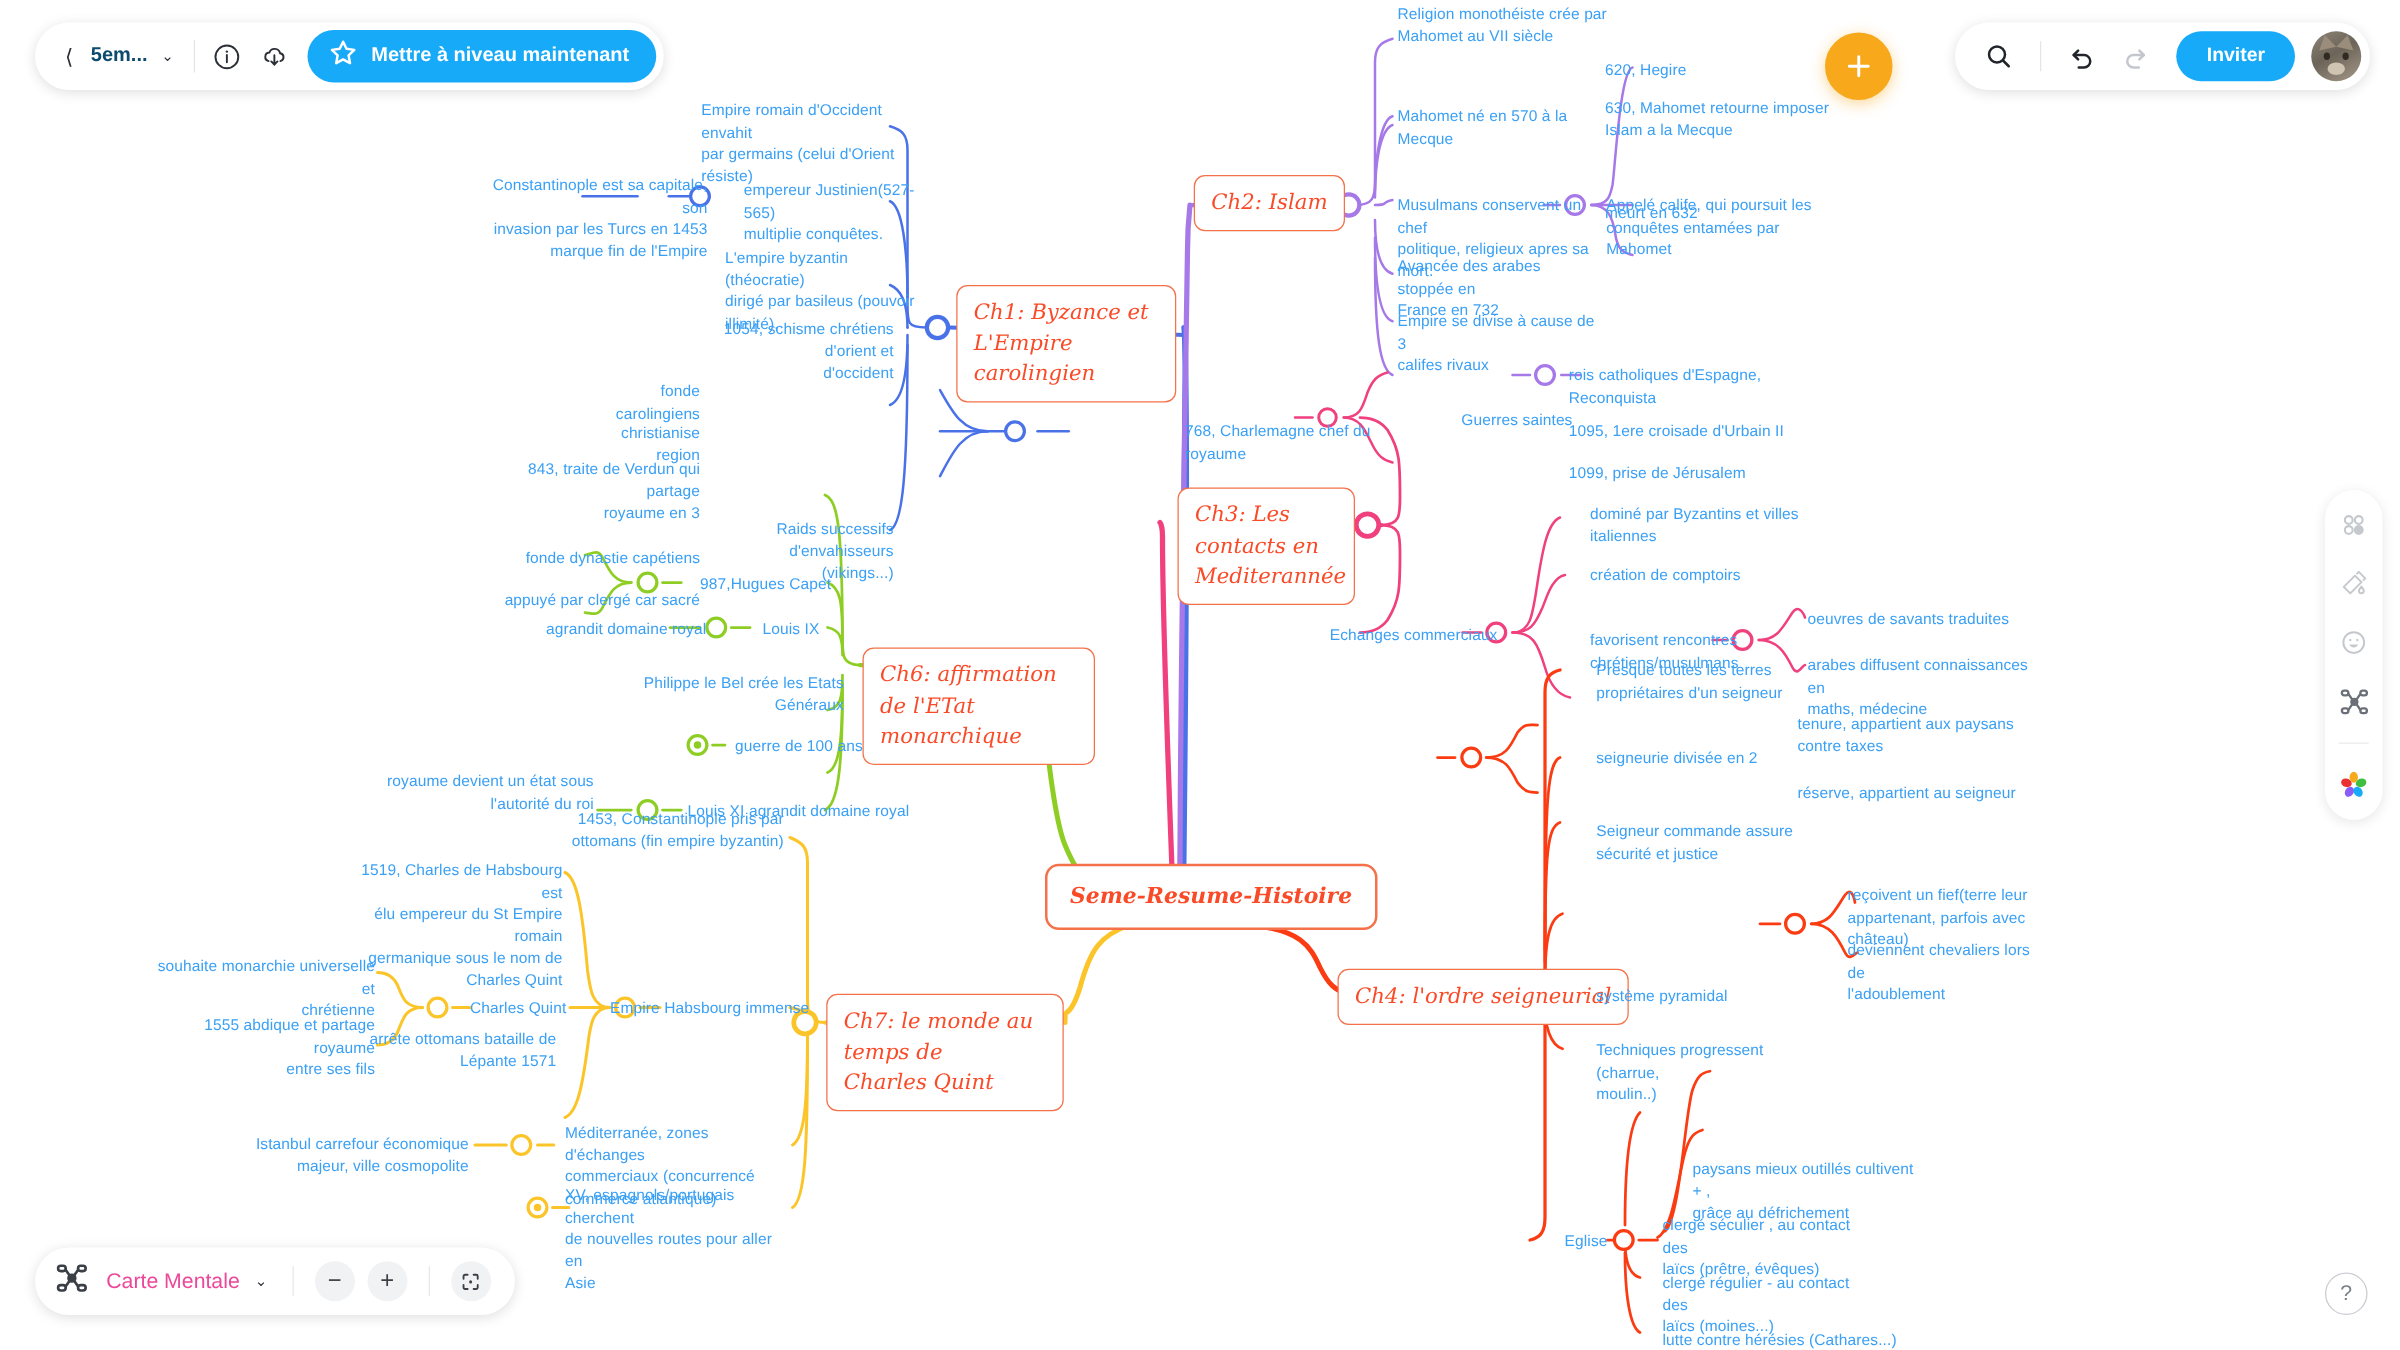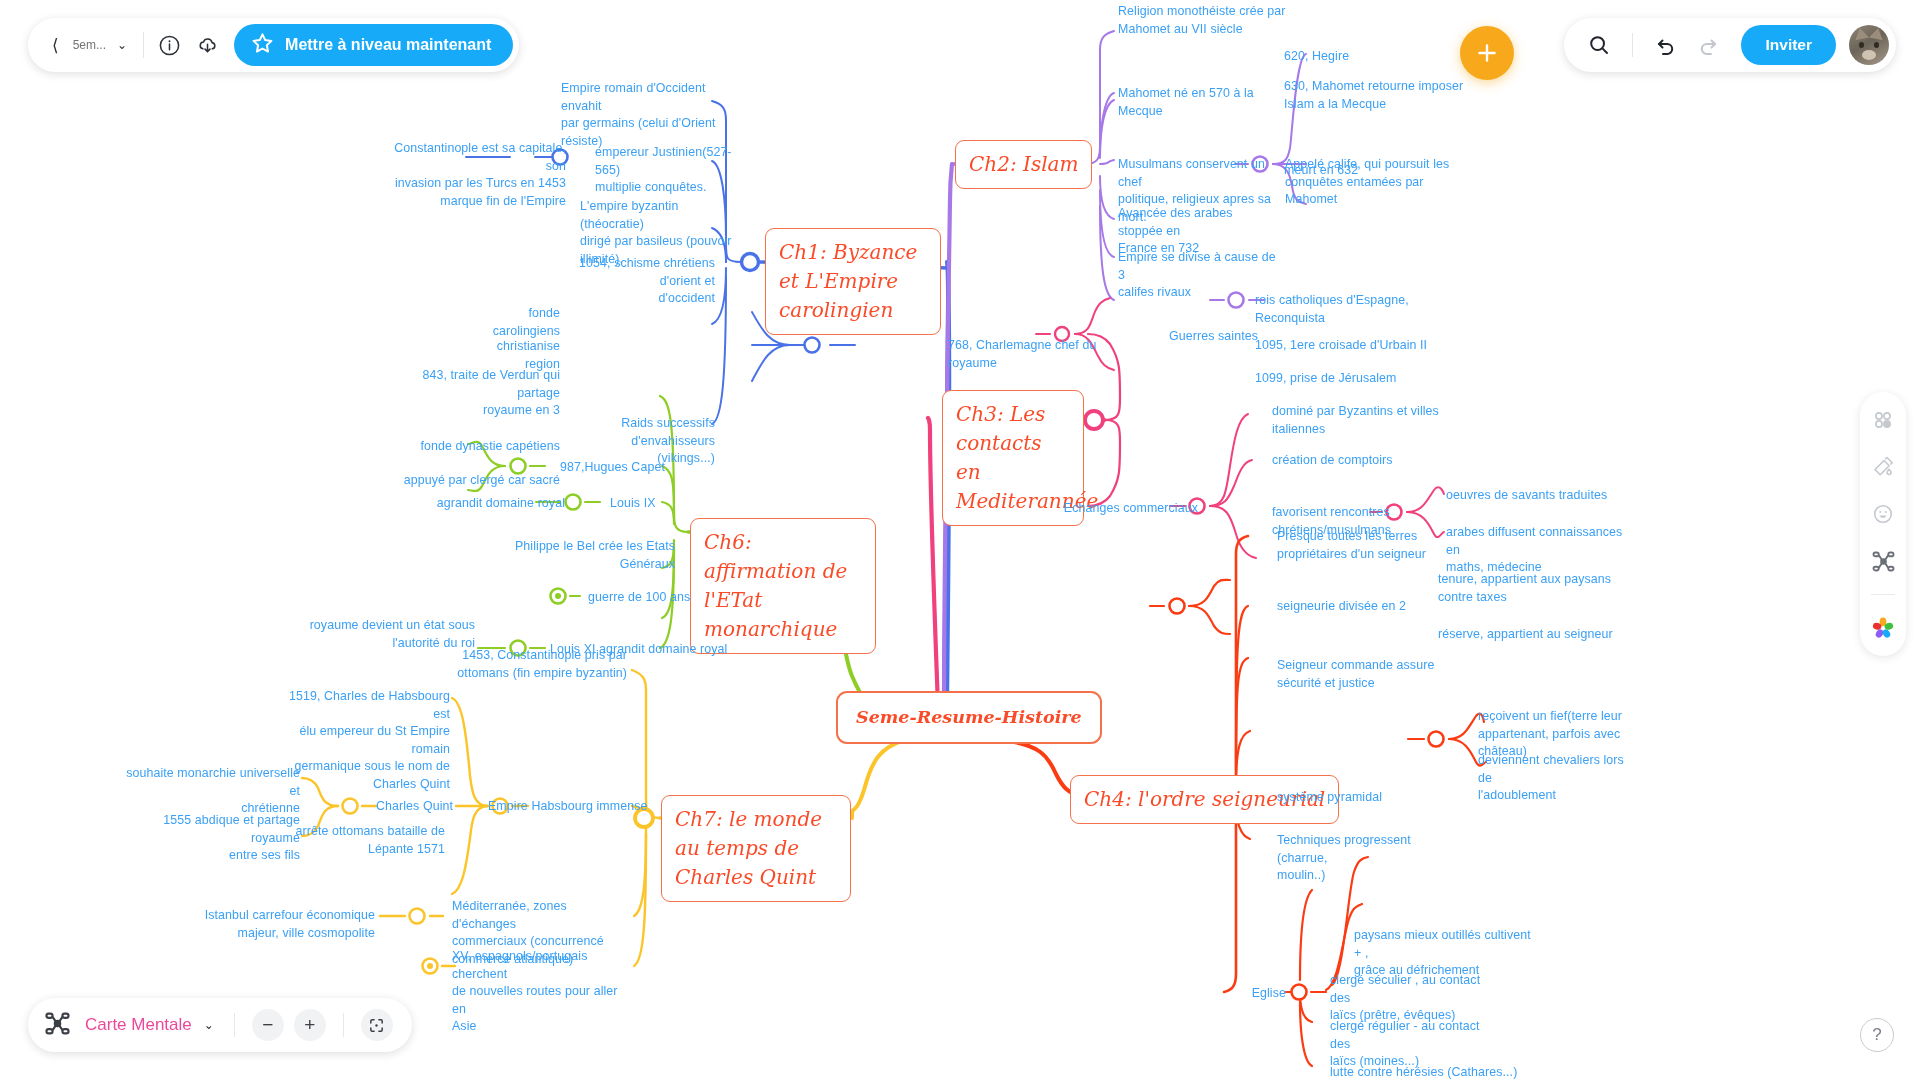--- a/index.html
+++ b/index.html
@@ -27,21 +27,21 @@
 
   
   .chapter {
     position: absolute;
     border: 1.6px solid #f4714a;
     border-radius: 9px;
     background: #fff;
     color: #fa4b28;
     font-family: "DejaVu Serif", serif;
     font-style: italic;
-    font-size: 20px;
+    font-size: 17px;
     line-height: 1.45;
     padding: 9px 13px;
     white-space: pre-line;
   }
   .chapter.center {
     border-width: 2.4px;
     border-radius: 11px;
     font-size: 17.5px;
     padding: 12px 18px;
     font-weight: bold;
@@ -50,21 +50,21 @@
   
   .hdr-left {
     position: absolute; left: 28px; top: 18px;
     height: 54px;
     display: flex; align-items: center;
     background: #fff; border-radius: 27px;
     box-shadow: 0 2px 10px rgba(0,0,0,.13);
     padding: 0 6px 0 14px;
   }
   .hdr-left .back { font-size: 17px; color: #2b2f36; padding: 0 10px; cursor: pointer; }
-  .hdr-left .title { font-size: 12px; font-weight: 400; color: #737373; padding: 0 4px; }
+  .hdr-left .title { font-size: 16px; font-weight: 700; color: #0c4a6e; padding: 0 4px; }
   .hdr-left .caret { font-size: 12px; color: #2b2f36; padding: 0 10px 0 7px; }
   .hdr-left .sep { width: 1px; height: 26px; background: #e3e5e9; margin: 0 6px; }
   .icn { width: 30px; height: 30px; display: flex; align-items: center; justify-content: center; margin: 0 4px; }
   .upgrade {
     display: flex; align-items: center; gap: 10px;
     background: #17aaf8; color: #fff;
     height: 42px; border-radius: 21px;
     padding: 0 22px 0 16px; margin-left: 8px;
     font-size: 16px; font-weight: 700; cursor: pointer;
     white-space: nowrap;

